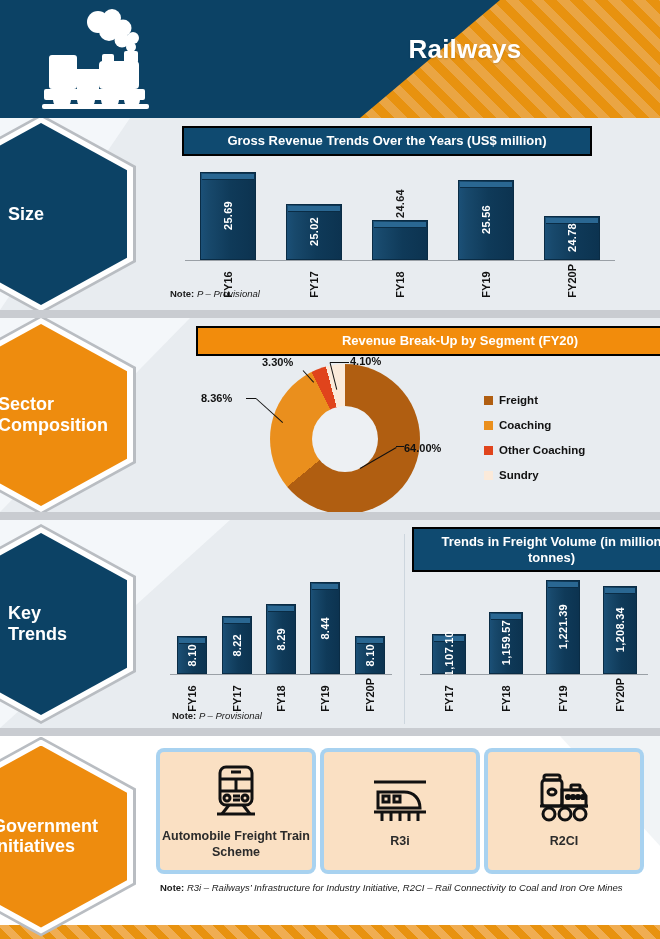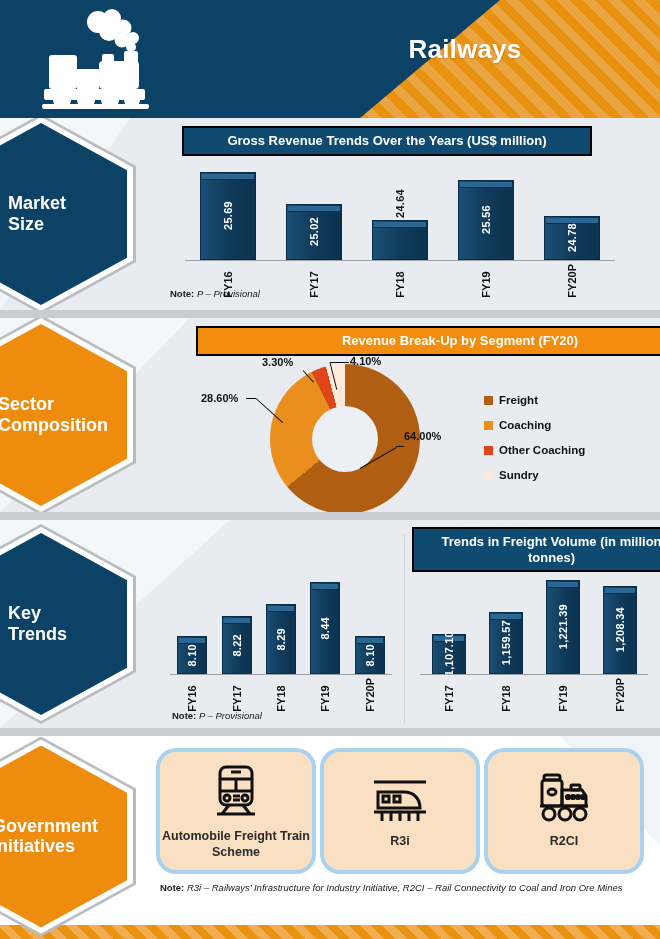--- a/index.html
+++ b/index.html
@@ -67,21 +67,21 @@
   .donut-hole{position:absolute;left:50%;top:50%;transform:translate(-50%,-50%);
     width:66px;height:66px;border-radius:50%;background:#edf0f3;}
   .pct{position:absolute;font-size:11px;font-weight:bold;color:#111111;white-space:nowrap;}
   .lead{position:absolute;background:#111111;height:1px;transform-origin:left center;}
   .legend{position:absolute;}
   .legend-row{display:flex;align-items:center;margin-bottom:13px;}
   .legend-sw{width:9px;height:9px;margin-right:6px;}
   .legend-tx{font-size:11.5px;font-weight:bold;color:#111111;}
 
   
-  .gcard{position:relative;background:#fae0c3;border-radius:16px;
+  .gcard{position:relative;background:#fae0c3;border-radius:4px;
     box-shadow:0 0 0 4px #a8d2f0;display:flex;flex-direction:column;
     align-items:center;justify-content:center;box-sizing:border-box;}
   .gcard-lab{font-size:12.5px;font-weight:bold;color:#2b2b2b;text-align:center;
     line-height:1.25;margin-top:6px;}
   .vdiv{position:absolute;width:1px;background:#cdd6de;}
 
   
   .footer{position:absolute;left:0;bottom:0;width:660px;height:14px;
     background:repeating-linear-gradient(45deg,#e8920f 0 8px,#f0ad52 8px 16px);}
 </style>
@@ -121,21 +121,20 @@
   </div>
 
   <div class="section" style="height:192px">
     <div class="sec-wedge" style="clip-path:polygon(0 0,130px 0,0 192px)"></div>
     <div class="sec-body">
       <div class="hexwrap">
         <div class="hex hex-outline"></div>
         <div class="hex hex-white"></div>
         <div class="hex hex-fill hex-navy"></div>
         <div class="hex-label">
-          <div>Market</div>
           <div>Size</div>
         </div>
       </div>
 
       <div class="ctitle ctitle-navy" style="position:absolute;left:182px;top:8px;width:410px">Gross Revenue Trends Over the Years (US$ million)</div>
 
       <div style="position:absolute;left:185px;top:42px;width:430px;height:118px">
         <div class="bars" style="height:100px">
           <div class="barcol">
             <div class="bar" style="width:56px;height:88px">
@@ -205,24 +204,24 @@
           <div class="donut-hole"></div>
         </div>
       </div>
 
       <div style="position:absolute;left:0;top:0;width:560px;height:194px;pointer-events:none">
         <div class="pct" style="left:262px;top:38px">3.30%</div>
         <div class="lead" style="left:303px;top:52px;width:16px;transform:rotate(48deg)"></div>
         <div class="pct" style="left:350px;top:37px">4.10%</div>
         <div class="lead" style="left:330px;top:44px;width:19px;"></div>
         <div class="lead" style="left:330px;top:44px;width:28px;transform:rotate(76deg)"></div>
-        <div class="pct" style="left:201px;top:74px">28.60%</div>
+        <div class="pct" style="left:201px;top:74px">8.36%</div>
         <div class="lead" style="left:246px;top:80px;width:10px;"></div>
         <div class="lead" style="left:256px;top:80px;width:36px;transform:rotate(42deg)"></div>
-        <div class="pct" style="left:404px;top:112px">64.00%</div>
+        <div class="pct" style="left:404px;top:124px">64.00%</div>
         <div class="lead" style="left:396px;top:128px;width:8px;"></div>
         <div class="lead" style="left:360px;top:150px;width:42px;transform:rotate(-30deg)"></div>
       </div>
 
       <div class="legend" style="left:484px;top:76px">
         <div class="legend-row">
           <span class="legend-sw" style="background:#b05e11"></span>
           <span class="legend-tx">Freight</span>
         </div>
         <div class="legend-row">

